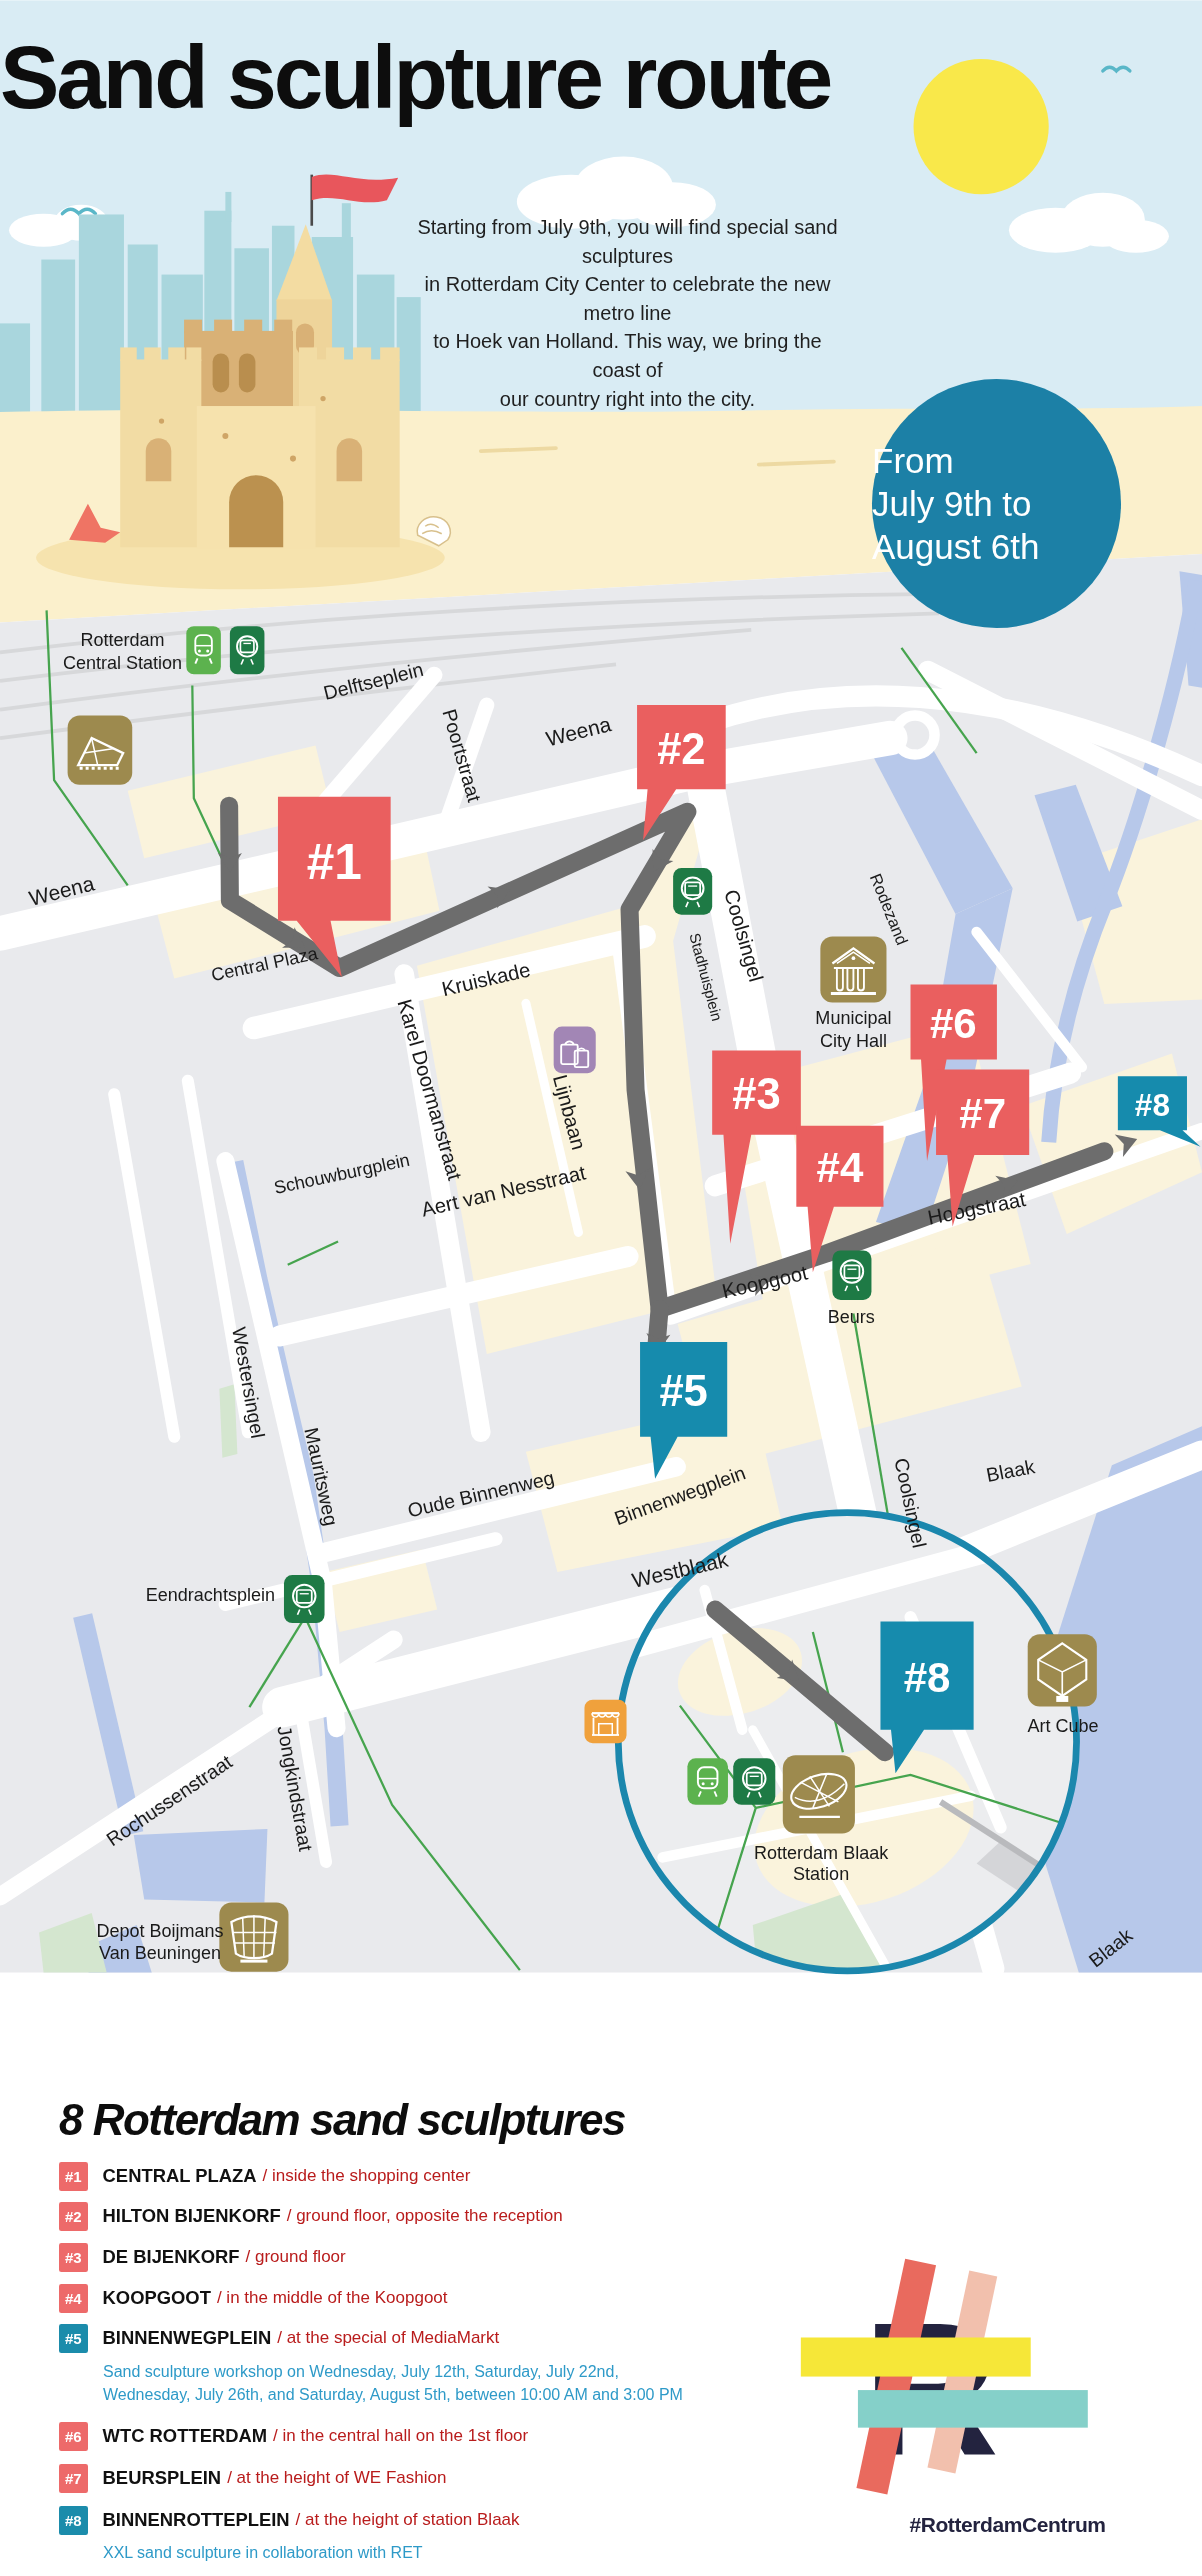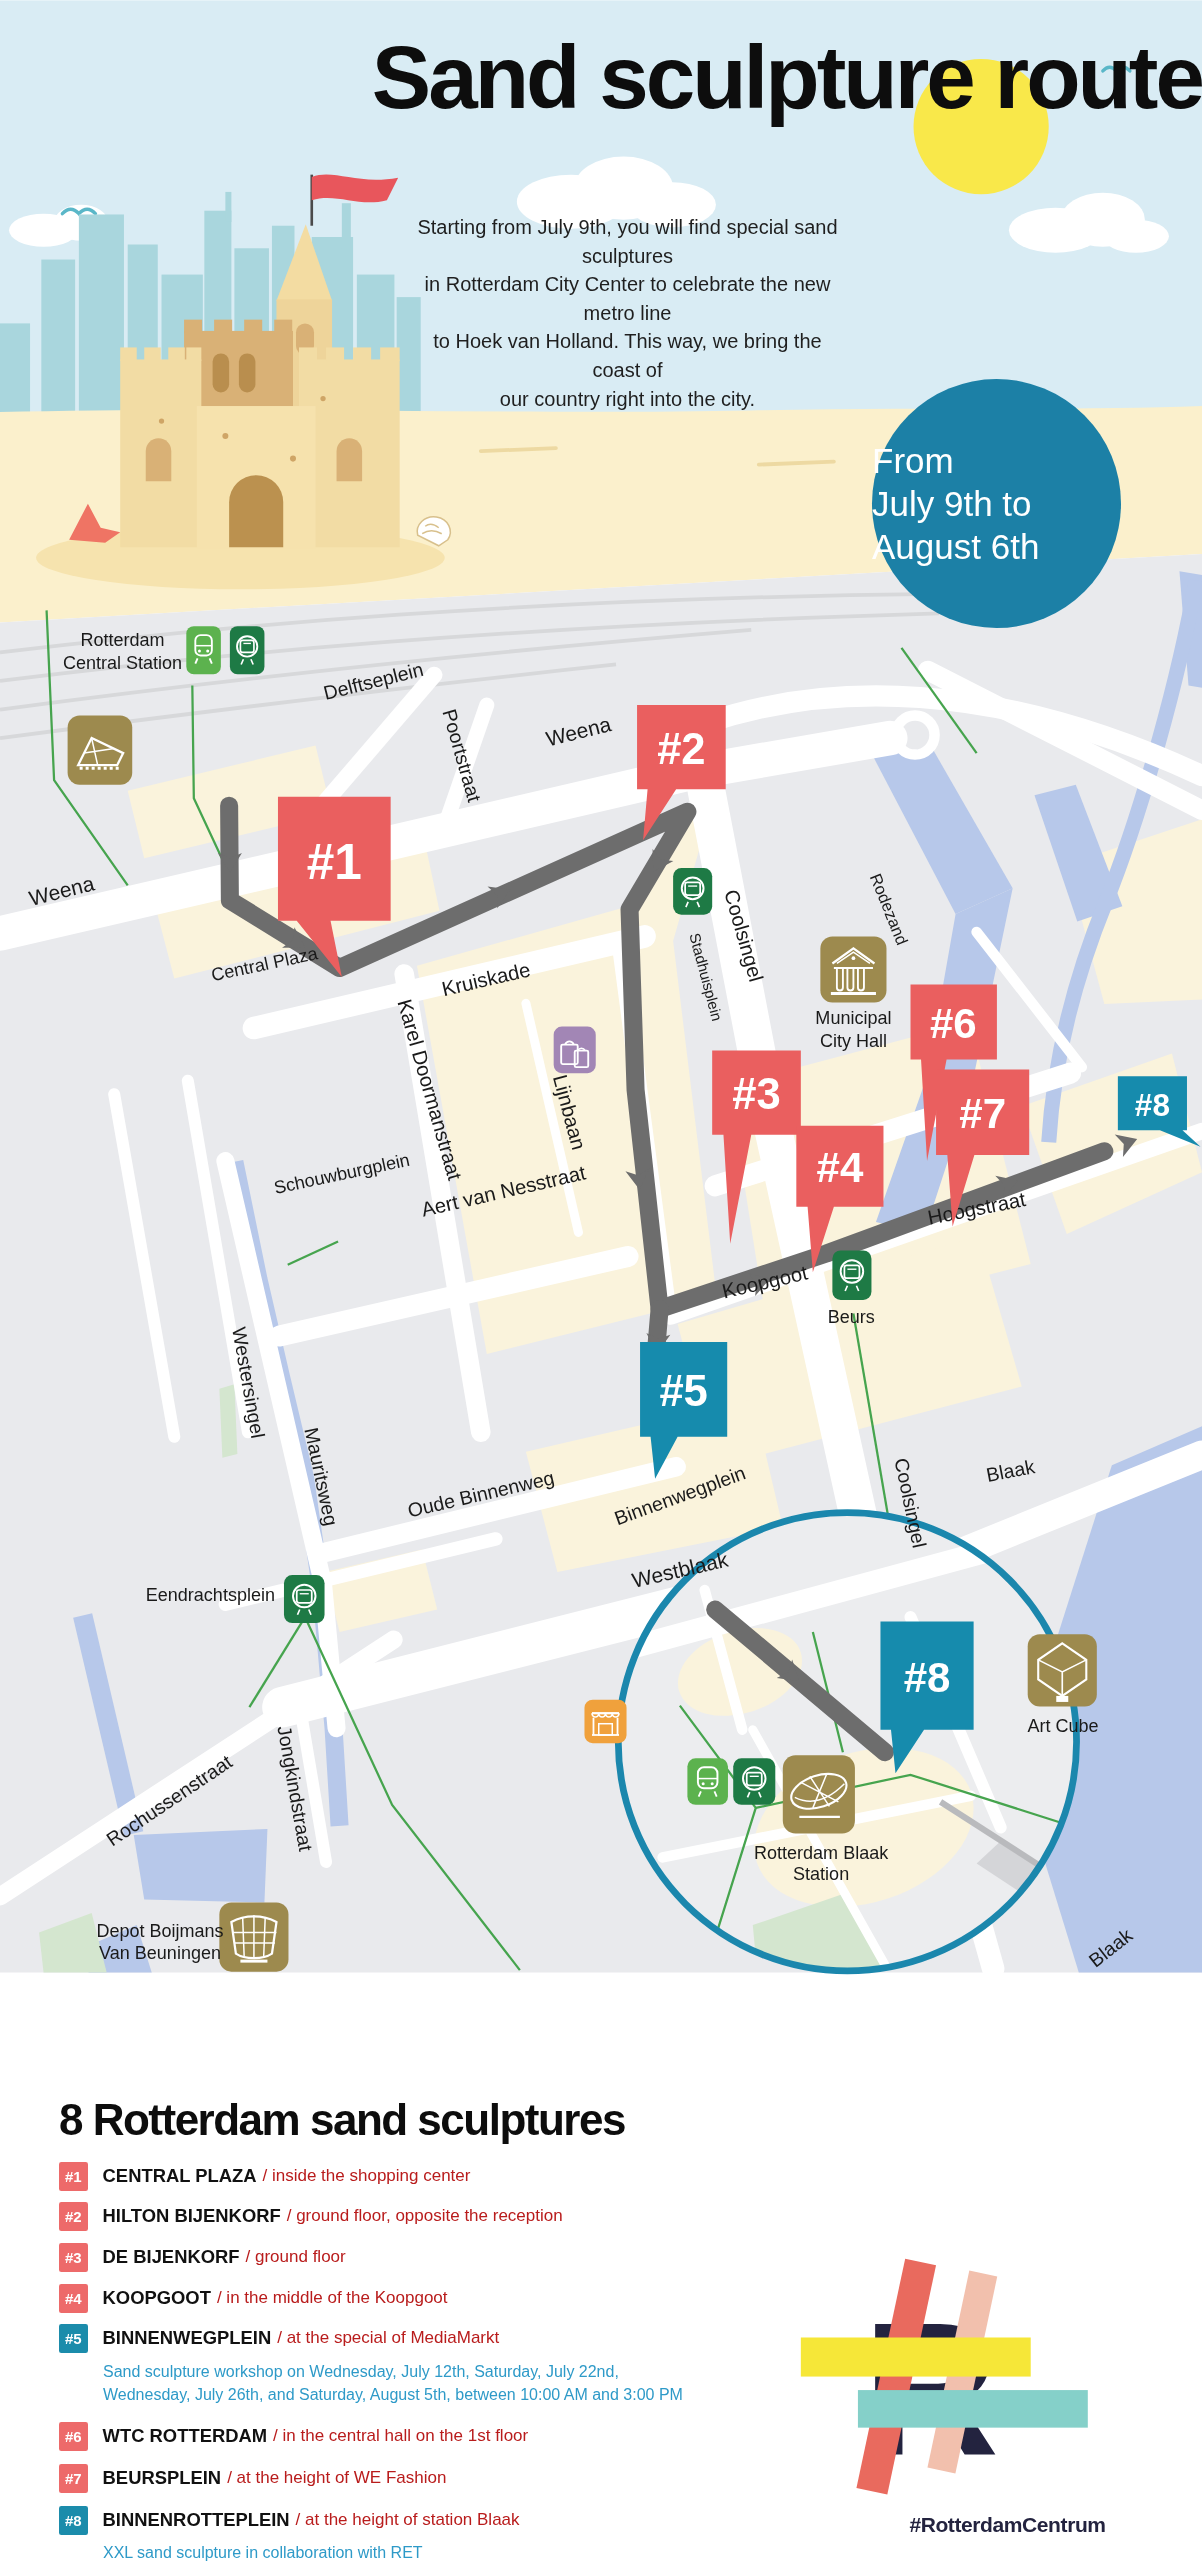--- a/index.html
+++ b/index.html
@@ -1,25 +1,25 @@
 <!DOCTYPE html>
 <html style="font-size:12px"><head>
 <meta charset="utf-8">
 <style>
   html,body{margin:0;padding:0;background:#fff;}
   body{font-family:"Liberation Sans","DejaVu Sans",sans-serif;}
   #stage{position:relative;width:1202px;height:2576px;overflow:hidden;background:#fff;}
   #bg-svg{position:absolute;left:0;top:0;}
   svg text{font-family:"Liberation Sans","DejaVu Sans",sans-serif;}
   .abs{position:absolute;}
-  #poster-title{left:0;top:25.5px;width:1202px;text-align:right;font-size:89px;font-weight:700;letter-spacing:-3px;color:#0d0d0d;}
+  #poster-title{left:0;top:25.5px;width:1202px;text-align:left;font-size:89px;font-weight:700;letter-spacing:-3px;color:#0d0d0d;}
   #intro{left:417px;top:213px;width:421px;text-align:center;font-size:20px;line-height:28.6px;color:#1f1f1f;font-weight:500;}
   #date-badge{left:872px;top:379px;width:249px;height:249px;border-radius:50%;background:#1c80a6;color:#fff;text-align:left;box-sizing:border-box;padding-top:60px;font-size:35px;line-height:43px;font-weight:500;}
   #legend{left:59px;top:2095px;width:827px;}
-  #legend-title{font-size:44px;font-weight:700;letter-spacing:-1.5px;color:#0d0d0d;position:absolute;left:0;top:0;white-space:nowrap;}
+  #legend-title{font-size:44px;font-weight:700;letter-spacing:-1.5px;color:#0d0d0d;position:absolute;left:0;top:0;white-space:nowrap;font-style:italic;}
   .lrow{position:absolute;left:0;display:flex;align-items:center;white-space:nowrap;}
   .lbadge{width:28.6px;height:28.6px;border-radius:2.3px;color:#fff;font-size:15px;font-weight:700;display:flex;align-items:center;justify-content:center;margin-right:15px;flex:0 0 auto;}
   .lbadge.red{background:#ed6a6a;}
   .lbadge.teal{background:#1b8cab;}
   .l-name{font-size:18.4px;font-weight:700;color:#111;}
   .l-desc{font-size:17px;color:#b91c1c;margin-left:6px;}
   .lnote{position:absolute;left:44px;color:#2e9ac8;font-size:16px;line-height:23px;white-space:nowrap;}
   #hashtag{left:827px;top:2513px;width:361px;text-align:center;font-size:21px;font-weight:700;color:#23233f;letter-spacing:-0.4px;}
 </style>
 </head>

